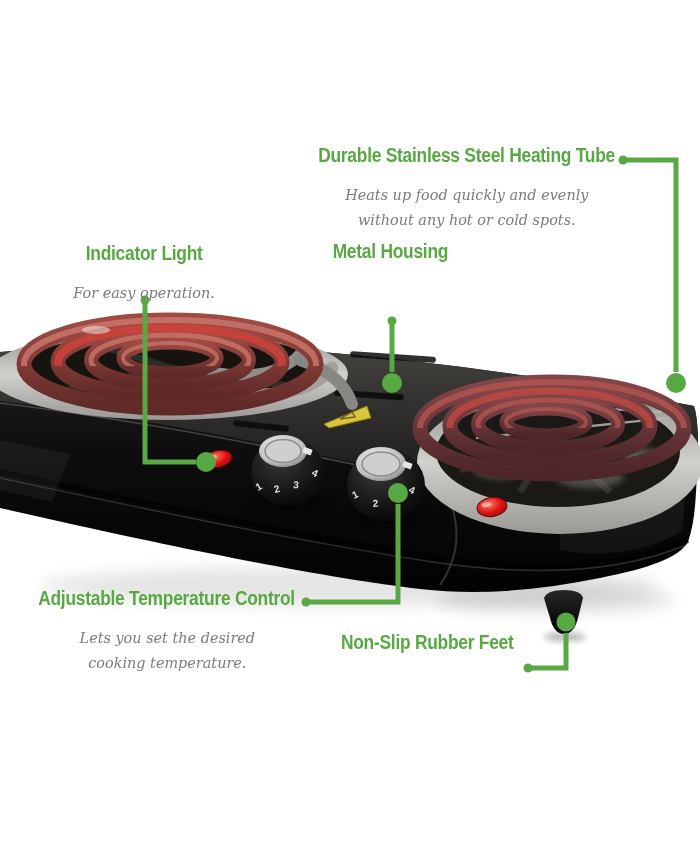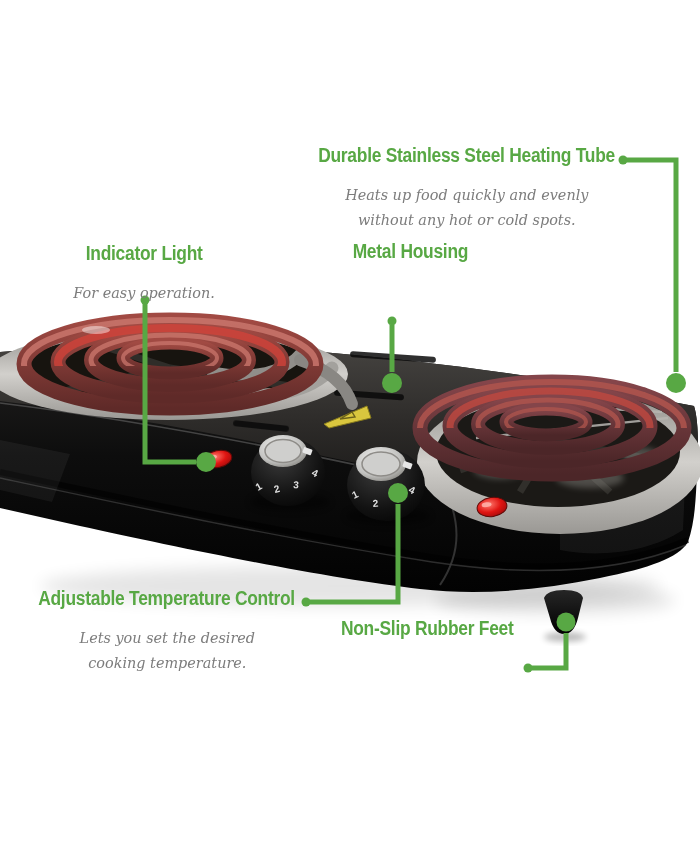--- a/index.html
+++ b/index.html
@@ -237,27 +237,27 @@
     <div class="callout-title"><span class="cx">Durable Stainless Steel Heating Tube</span></div>
     <div class="callout-desc"><span class="cx">Heats up food quickly and evenly
 without any hot or cold spots.</span></div>
   </div>
 
   <div class="callout" style="left:-6px;top:241px;width:300px;">
     <div class="callout-title"><span class="cx">Indicator Light</span></div>
     <div class="callout-desc"><span class="cx">For easy operation.</span></div>
   </div>
 
-  <div class="callout" style="left:260px;top:239px;width:300px;">
+  <div class="callout" style="left:240px;top:239px;width:300px;">
     <div class="callout-title"><span class="cx">Metal Housing</span></div>
   </div>
 
   <div class="callout" style="left:-3px;top:586px;width:340px;">
     <div class="callout-title"><span class="cx">Adjustable Temperature Control</span></div>
     <div class="callout-desc"><span class="cx">Lets you set the desired
 cooking temperature.</span></div>
   </div>
 
-  <div class="callout" style="left:277px;top:616px;width:300px;">
+  <div class="callout" style="left:277px;top:630px;width:300px;">
     <div class="callout-title"><span class="cx">Non-Slip Rubber Feet</span></div>
   </div>
 
 </div>
 
 </body></html>

